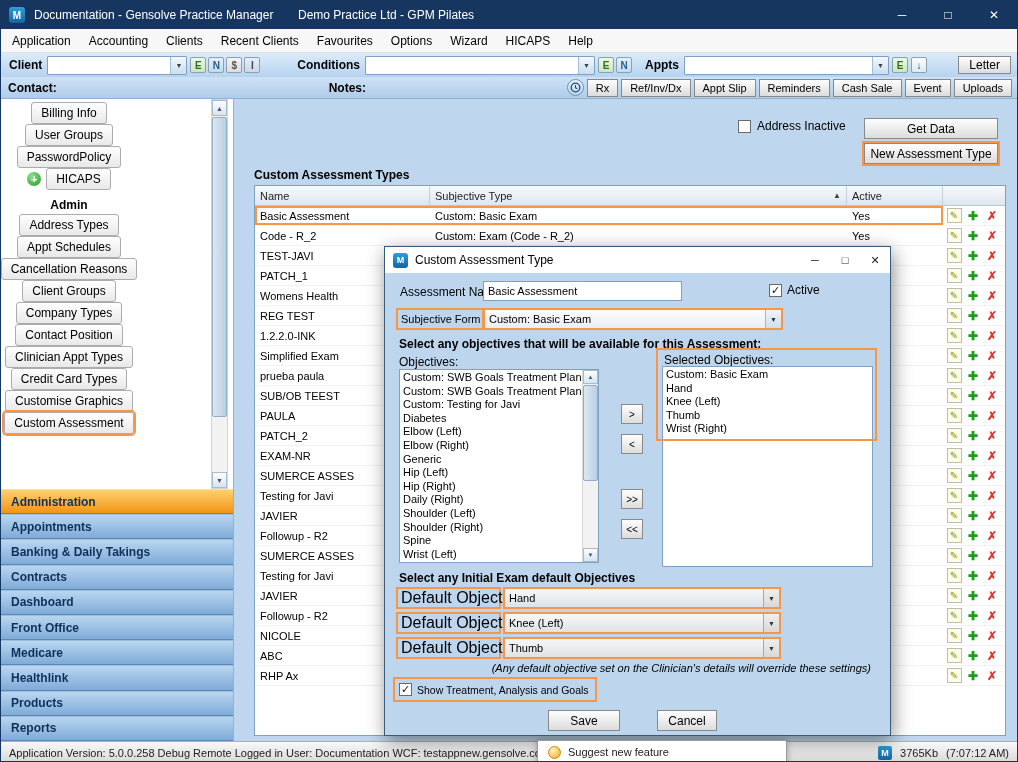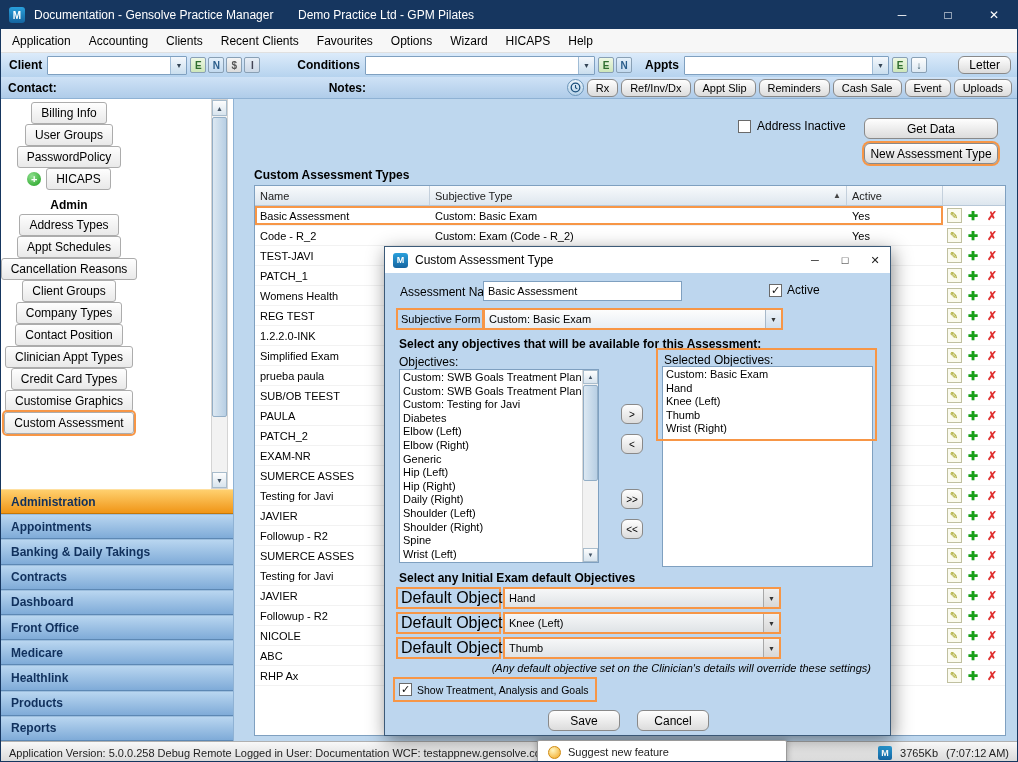--- a/index.html
+++ b/index.html
@@ -26,21 +26,21 @@
   .ml-appts{margin-left:10px}
   .combo{position:relative;background:#fff;border:1px solid #7fa0c0;height:19px;border-radius:1px;flex:none}
   .combo .arr{position:absolute;right:0;top:0;bottom:0;width:16px;background:linear-gradient(#f4f8fc,#cadeee);border-left:1px solid #a0bcd6;display:flex;align-items:center;justify-content:center;font-size:7px;color:#345}
   .w140{width:140px}.w230{width:230px}.w205{width:205px}
   .flags{display:inline-flex;gap:2px}
   .tinybtn{width:16px;height:16px;border:1px solid #89a0b5;border-radius:2px;font-size:10px;font-weight:bold;display:inline-flex;align-items:center;justify-content:center;background:linear-gradient(#fdfdfd,#dde8f2);color:#245}
   .flags .tinybtn:nth-of-type(1){background:linear-gradient(#eef8e4,#cde6ba);color:#2f6d2f}
   .flags .tinybtn:nth-of-type(2){background:linear-gradient(#e4f0fa,#c2d9ee);color:#2a5d8a}
   .flags .tinybtn:nth-of-type(3){background:linear-gradient(#f4f4f4,#dcdcdc);color:#555}
   .flags .tinybtn:nth-of-type(4){background:linear-gradient(#e8eef6,#ccd8e6);color:#445}
-  .btn{height:20px;padding:0 10px;background:linear-gradient(#fefefe,#dcdcdc);border:1px solid #898989;border-radius:6px;font-size:12px;font-family:inherit;display:inline-flex;align-items:center;justify-content:center;color:#000;white-space:nowrap;cursor:default}
+  .btn{height:20px;padding:0 10px;background:linear-gradient(#fefefe,#dcdcdc);border:1px solid #898989;border-radius:0;font-size:12px;font-family:inherit;display:inline-flex;align-items:center;justify-content:center;color:#000;white-space:nowrap;cursor:default}
   .btn.sm{height:18px;font-size:11px;padding:0 8px}
   .letter{margin-left:auto;height:18px}
   .notes{margin-left:266px}
   .t2right{margin-left:auto;display:flex;gap:3px;align-items:center}
   .roundbtn{width:17px;height:17px;border-radius:50%;background:linear-gradient(#eaf4fc,#b8d4ea);border:1px solid #6a94b8;display:flex;align-items:center;justify-content:center;flex:none}
 
   
   .body-row{display:flex;height:642px}
 
   
@@ -121,21 +121,21 @@
   .h-def{left:14px;top:298px}
   .def-rows{position:absolute;left:11px;top:314px}
   .def-row{display:flex;margin-bottom:3px;height:22px}
   .def-row .olbl2{width:105px;height:22px;border:2px solid #f79646;display:flex;align-items:center;padding-left:3px;font-size:16px;white-space:nowrap}
   .def-row .dcombo2{width:278px;height:22px;margin-left:2px;border:2px solid #f79646;display:flex;align-items:stretch;background:linear-gradient(#f6f7f8,#dfe3e6)}
   .def-row .val{flex:1;display:flex;align-items:center;padding-left:4px;font-size:11px}
   .def-row .darr{width:16px;display:flex;align-items:center;justify-content:center;font-size:7px;color:#333;border-left:1px solid #a8a8a8;background:linear-gradient(#efefef,#d8d8d8)}
   .dnote{position:absolute;right:19px;top:389px;font-style:italic;font-size:11px;white-space:nowrap}
   .streat{position:absolute;left:8px;top:404px;height:25px;border:2px solid #f79646;display:flex;align-items:center;gap:5px;padding:0 6px 0 4px;font-size:10.5px;white-space:nowrap}
   .save-btn{position:absolute;left:163px;top:437px;width:72px;height:21px}
-  .cancel-btn{position:absolute;left:252px;top:437px;width:72px;height:21px}
+  .cancel-btn{position:absolute;left:272px;top:437px;width:60px;height:21px}
 
   
   .statusbar{position:relative;height:22px;background:linear-gradient(#f8f8f8,#d8d8d8);border-top:1px solid #b0b0b0;display:flex;align-items:center;padding:0 8px;font-size:11px;color:#222}
   .status-right{margin-left:auto;display:flex;align-items:center;gap:8px}
   .minilogo{width:14px;height:14px;border-radius:2px;background:linear-gradient(#2aa0dc,#1464a0);color:#fff;font-size:9px;font-weight:bold;display:flex;align-items:center;justify-content:center}
   .suggest{position:absolute;left:536px;top:-2px;width:250px;height:24px;background:#fff;border:1px solid #9a9a9a;border-radius:2px;display:flex;align-items:center;gap:7px;padding:0 10px;box-shadow:0 0 6px rgba(0,0,0,.3);z-index:60;cursor:default}
   .bulb{width:13px;height:13px;border-radius:50%;background:radial-gradient(circle at 35% 30%,#fff6c0,#f2a41c);border:1px solid #cf8a10;flex:none}
 </style>
 </head>
 <body>

